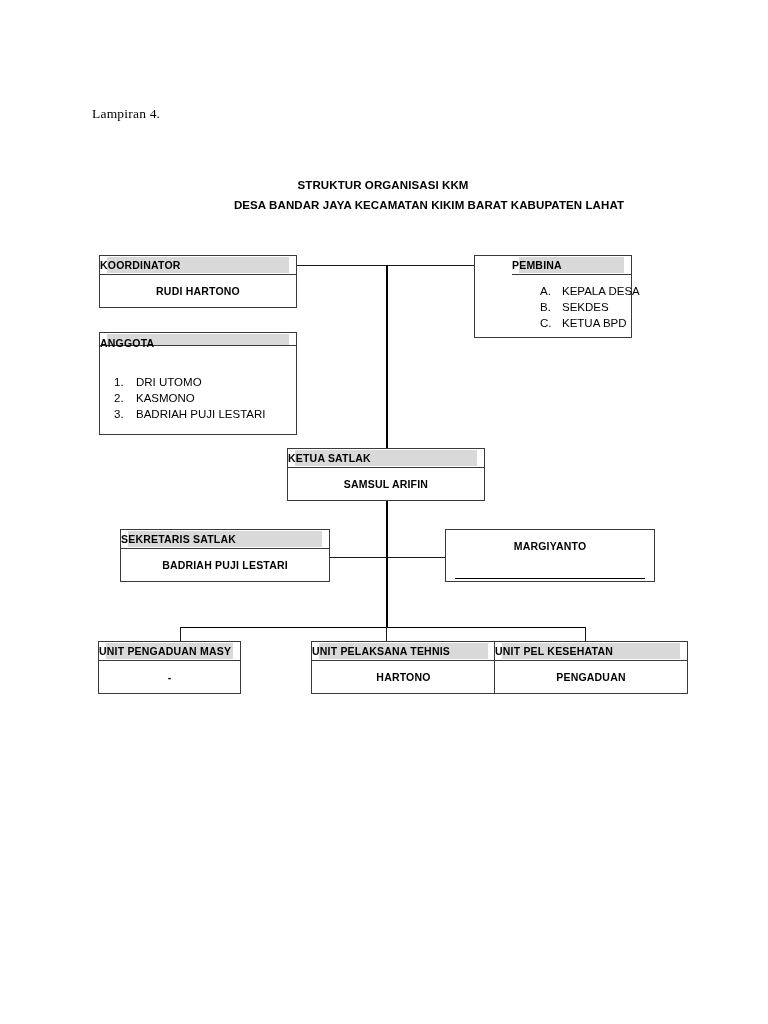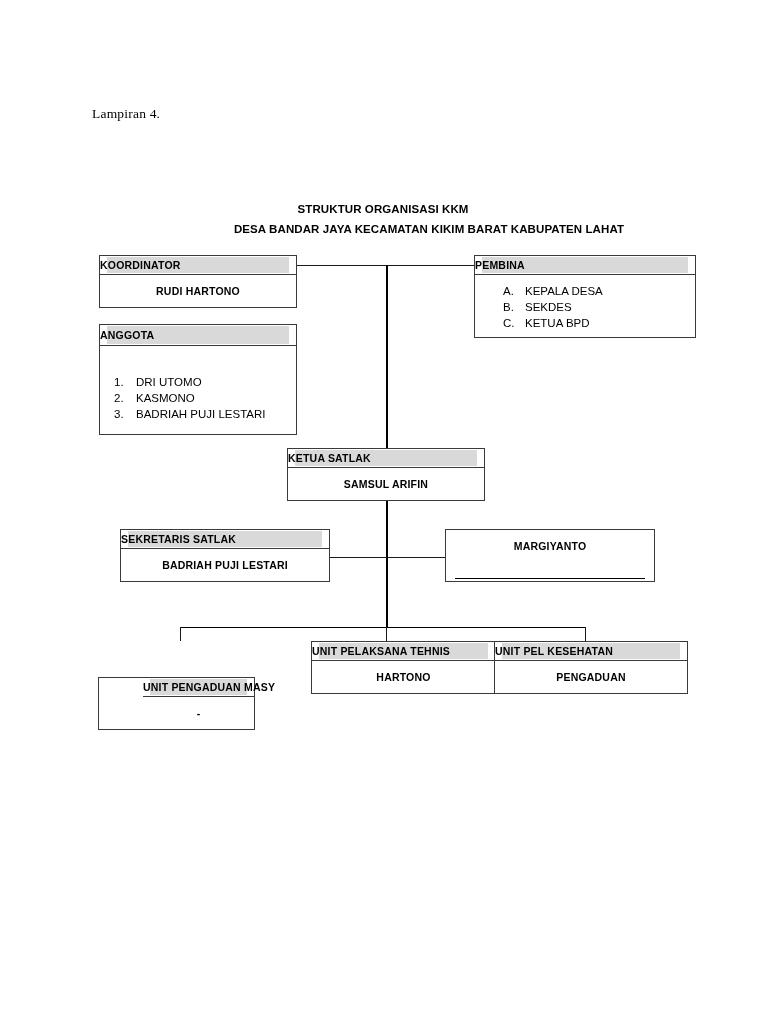--- a/index.html
+++ b/index.html
@@ -34,21 +34,20 @@
     letter-spacing: 0.2px;
     white-space: nowrap;
   }
   .title-line {
     position: absolute;
     text-align: center;
     font-size: 11.5px;
     font-weight: bold;
     letter-spacing: 0.1px;
     white-space: nowrap;
-    margin-top: 24px;
   }
   #title1 { left: 0; width: 766px; top: 179px; }
   #title2 { left: 0; width: 766px; top: 199px; padding-left: 46px; }
 
   
   .line-h, .line-v {
     position: absolute;
     background: #1a1a1a;
   }
   .line-h { height: 1px; }
@@ -150,21 +149,21 @@
   <div class="line-v" style="left:585px; top:627px; height:14px;"></div>
 
   <div class="box" style="left:99px; top:255px; width:198px; height:53px;">
     <div class="box-hdr">
       <div class="band"></div>
       <span>KOORDINATOR</span>
     </div>
     <div class="box-body" style="height:31px;">RUDI HARTONO</div>
   </div>
 
-  <div class="box" style="left:99px; top:324px; width:198px; height:24px;">
+  <div class="box" style="left:99px; top:332px; width:198px; height:24px;">
     <div class="box-hdr" style="height:20px; border-bottom:none;">
       <div class="band"></div>
       <span>ANGGOTA</span>
     </div>
   </div>
   <div class="box" style="left:99px; top:345px; width:198px; height:90px;">
     <div class="list-body" style="padding:28px 0 0 14px;">
       <ol>
         <li>
           <span class="mark">1.</span>
@@ -175,21 +174,21 @@
           <span>KASMONO</span>
         </li>
         <li>
           <span class="mark">3.</span>
           <span>BADRIAH PUJI LESTARI</span>
         </li>
       </ol>
     </div>
   </div>
 
-  <div class="box" style="left:474px; top:255px; width:222px; height:83px;">
+  <div class="box" style="left:474px; top:255px; width:158px; height:83px;padding-left:37px;">
     <div class="box-hdr">
       <div class="band"></div>
       <span>PEMBINA</span>
     </div>
     <div class="list-body" style="padding:8px 0 0 28px;">
       <ul>
         <li>
           <span class="mark">A.</span>
           <span>KEPALA DESA</span>
         </li>
@@ -219,21 +218,21 @@
       <span>SEKRETARIS  SATLAK</span>
     </div>
     <div class="box-body" style="height:31px;">BADRIAH PUJI LESTARI</div>
   </div>
 
   <div class="box" style="left:445px; top:529px; width:210px; height:53px;">
     <div class="box-body" style="height:31px;">MARGIYANTO</div>
   </div>
   <div class="name-underline" style="left:455px; top:578px; width:190px;"></div>
 
-  <div class="box" style="left:98px; top:677px; width:157px; height:53px;padding-left:44px;">
+  <div class="box" style="left:98px; top:641px; width:143px; height:53px;">
     <div class="box-hdr">
       <div class="band"></div>
       <span>UNIT PENGADUAN MASY</span>
     </div>
     <div class="box-body" style="height:31px;">-</div>
   </div>
 
   <div class="box" style="left:293px; top:641px; width:185px; height:53px;margin-left:18px;">
     <div class="box-hdr">
       <div class="band"></div>

